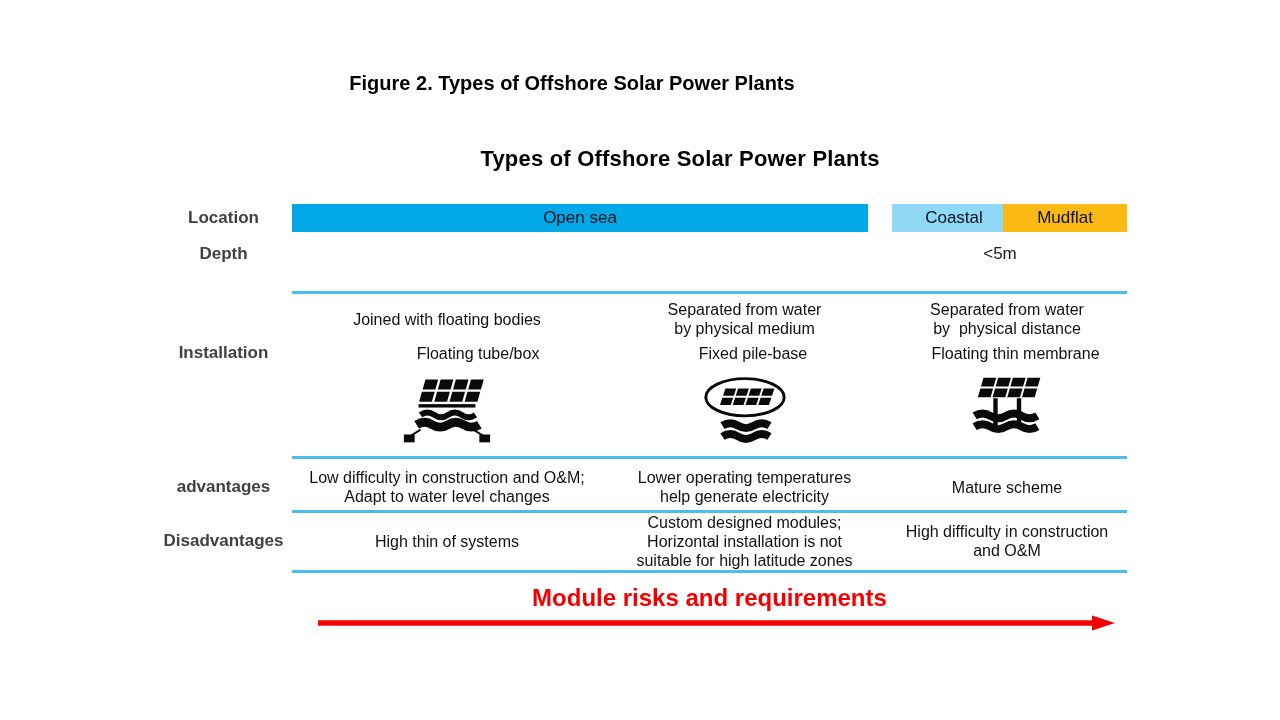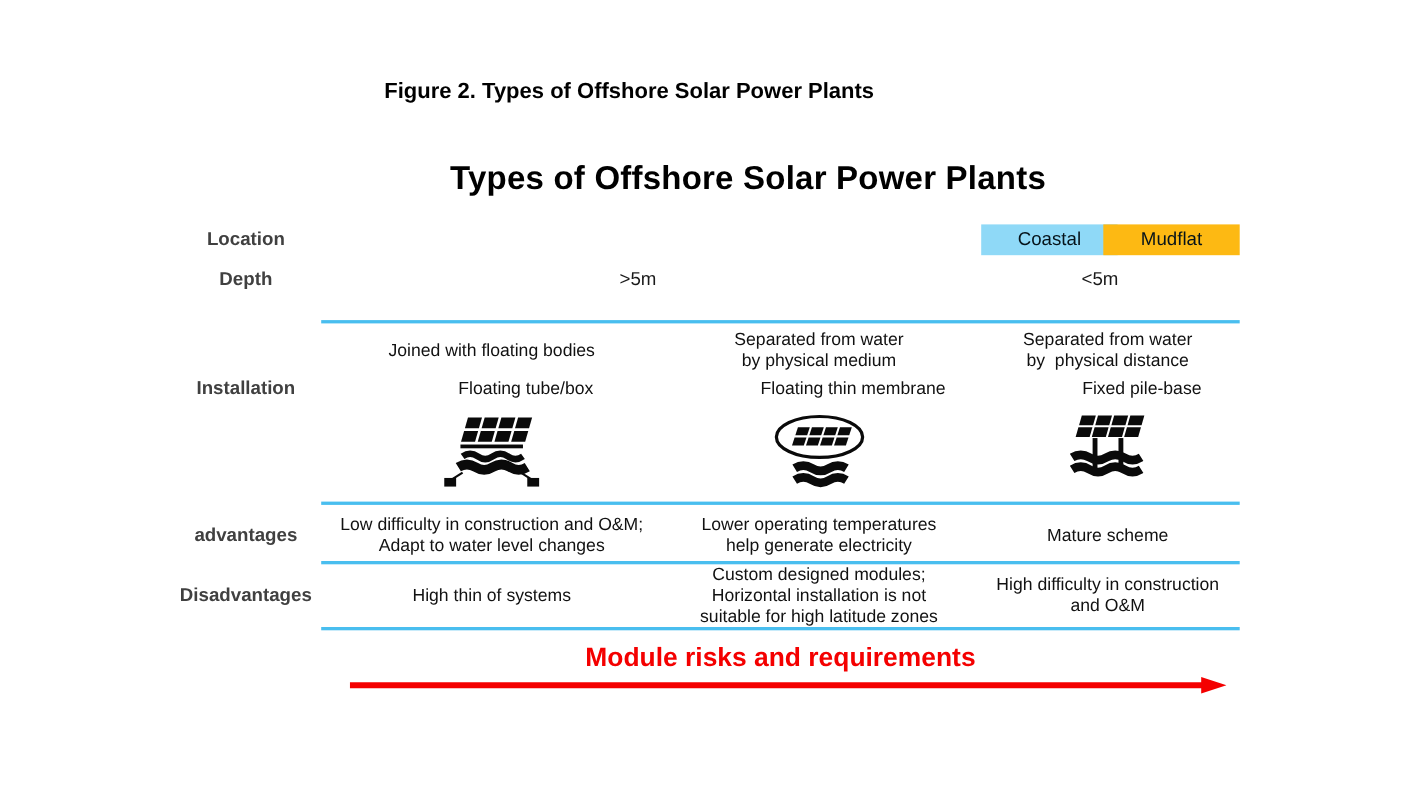--- a/index.html
+++ b/index.html
@@ -11,21 +11,21 @@
     --c-icon:#0a0a0a;
   }
   *{margin:0;padding:0;box-sizing:border-box;}
   html,body{background:#ffffff;}
   body{font-family:"Liberation Sans","DejaVu Sans",sans-serif;color:#1a1a1a;}
   .stage{position:relative;width:1280px;height:720px;background:#fff;overflow:hidden;}
 
   .fig-caption{position:absolute;top:72px;left:0;width:1144px;text-align:center;
     font-size:20px;font-weight:bold;color:#000;}
   .chart-title{position:absolute;top:146px;left:100px;width:1160px;text-align:center;
-    font-size:30px;font-weight:bold;color:#000;letter-spacing:.2px;}
+    font-size:22px;font-weight:bold;color:#000;letter-spacing:.2px;}
 
   .row{position:absolute;left:155px;width:972px;display:flex;}
   .rowlabel{width:137px;flex:0 0 137px;text-align:center;font-weight:bold;font-size:17px;color:#404040;}
   .content{position:relative;width:835px;flex:0 0 835px;}
 
   .cols{display:flex;width:835px;}
   .col{display:flex;align-items:center;justify-content:center;text-align:center;
     font-size:16px;line-height:19px;white-space:pre-wrap;color:#111;}
   .col.c1{width:310px;flex:0 0 310px;}
   .col.c2{width:285px;flex:0 0 285px;}
@@ -70,29 +70,29 @@
 <body>
 
 <div class="stage">
 
   <div class="fig-caption">Figure 2. Types of Offshore Solar Power Plants</div>
   <div class="chart-title">Types of Offshore Solar Power Plants</div>
 
   <div class="row row-location">
     <div class="rowlabel">Location</div>
     <div class="content">
+      <div class="loc-bar bar-open-sea">Open sea</div>
       <div class="loc-bar bar-coastal">Coastal</div>
       <div class="loc-bar bar-mudflat">Mudflat</div>
     </div>
   </div>
 
   <div class="row row-depth">
     <div class="rowlabel">Depth</div>
     <div class="content">
-      <div class="depth-val depth-deep">&gt;5m</div>
       <div class="depth-val depth-shallow">&lt;5m</div>
     </div>
   </div>
 
   <div class="sep sep1"></div>
 
   <div class="row row-methods">
     <div class="rowlabel"></div>
     <div class="content cols">
       <div class="col c1">Joined with floating bodies</div>
@@ -100,22 +100,22 @@
 by physical medium</div>
       <div class="col c3">Separated from water
 by  physical distance</div>
     </div>
   </div>
 
   <div class="row row-types">
     <div class="rowlabel">Installation</div>
     <div class="content cols">
       <div class="col c1">Floating tube/box</div>
+      <div class="col c3">Fixed pile-base</div>
       <div class="col c2">Floating thin membrane</div>
-      <div class="col c3">Fixed pile-base</div>
     </div>
   </div>
 
   <div class="row row-icons">
     <div class="rowlabel"></div>
     <div class="content cols">
 
       <div class="col c1 icon-wrap">
         <span>
           <svg width="98" height="72" viewBox="0 0 100 72">

